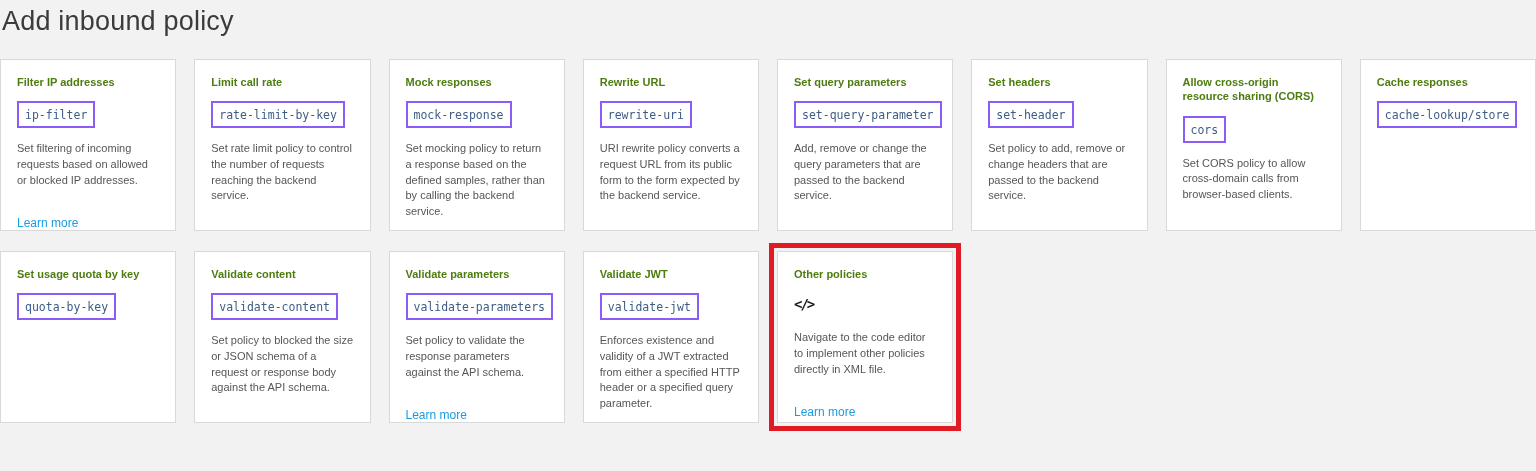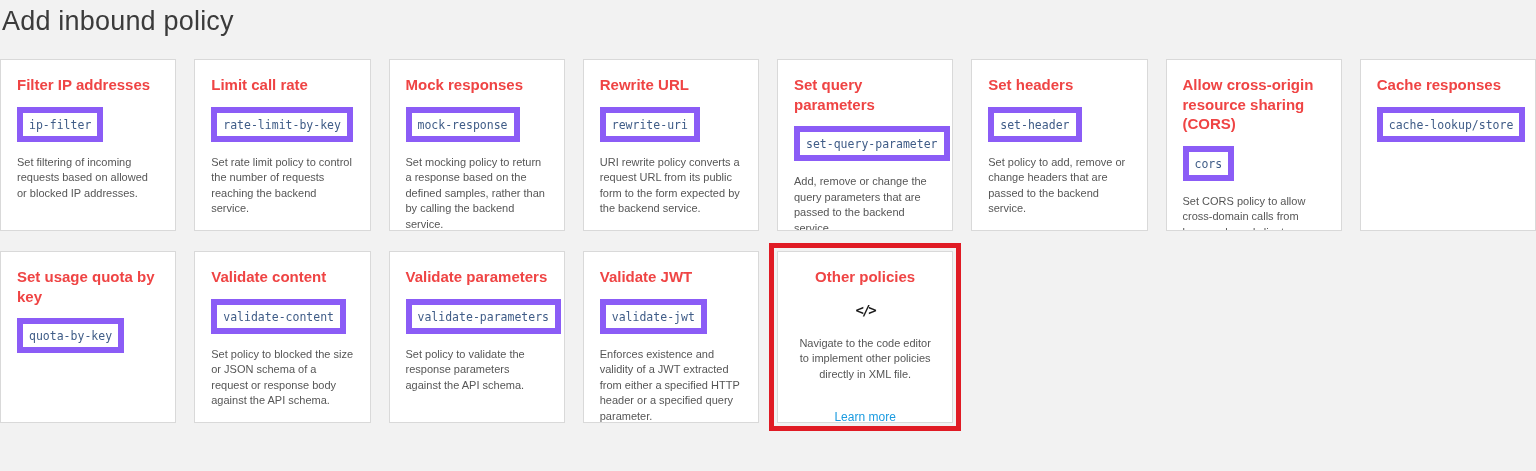--- a/index.html
+++ b/index.html
@@ -25,33 +25,32 @@
   }
   .card {
     background: #ffffff;
     border: 1px solid #d9d9d9;
     padding: 15px 16px;
     overflow: hidden;
   }
   .card.highlight {
     outline: 5px solid #e01b24;
     outline-offset: 3px;
-    text-align: center;
   }
   .card-title {
-    font-size: 15px;
+    font-size: 11px;
     font-weight: bold;
-    color: #ef4444;
+    color: #4d7c0f;
     line-height: 1.3;
   }
   .badge {
     display: inline-block;
     margin-top: 12px;
     padding: 5px 6px 4px 6px;
-    border: 6px solid #8b5cf6;
+    border: 2px solid #8b5cf6;
     color: #3f5c87;
     font-family: "DejaVu Sans Mono", monospace;
     font-size: 11.5px;
     white-space: nowrap;
     background: #ffffff;
   }
   .code-icon {
     display: inline-block;
     margin-top: 10px;
     height: 26px;

